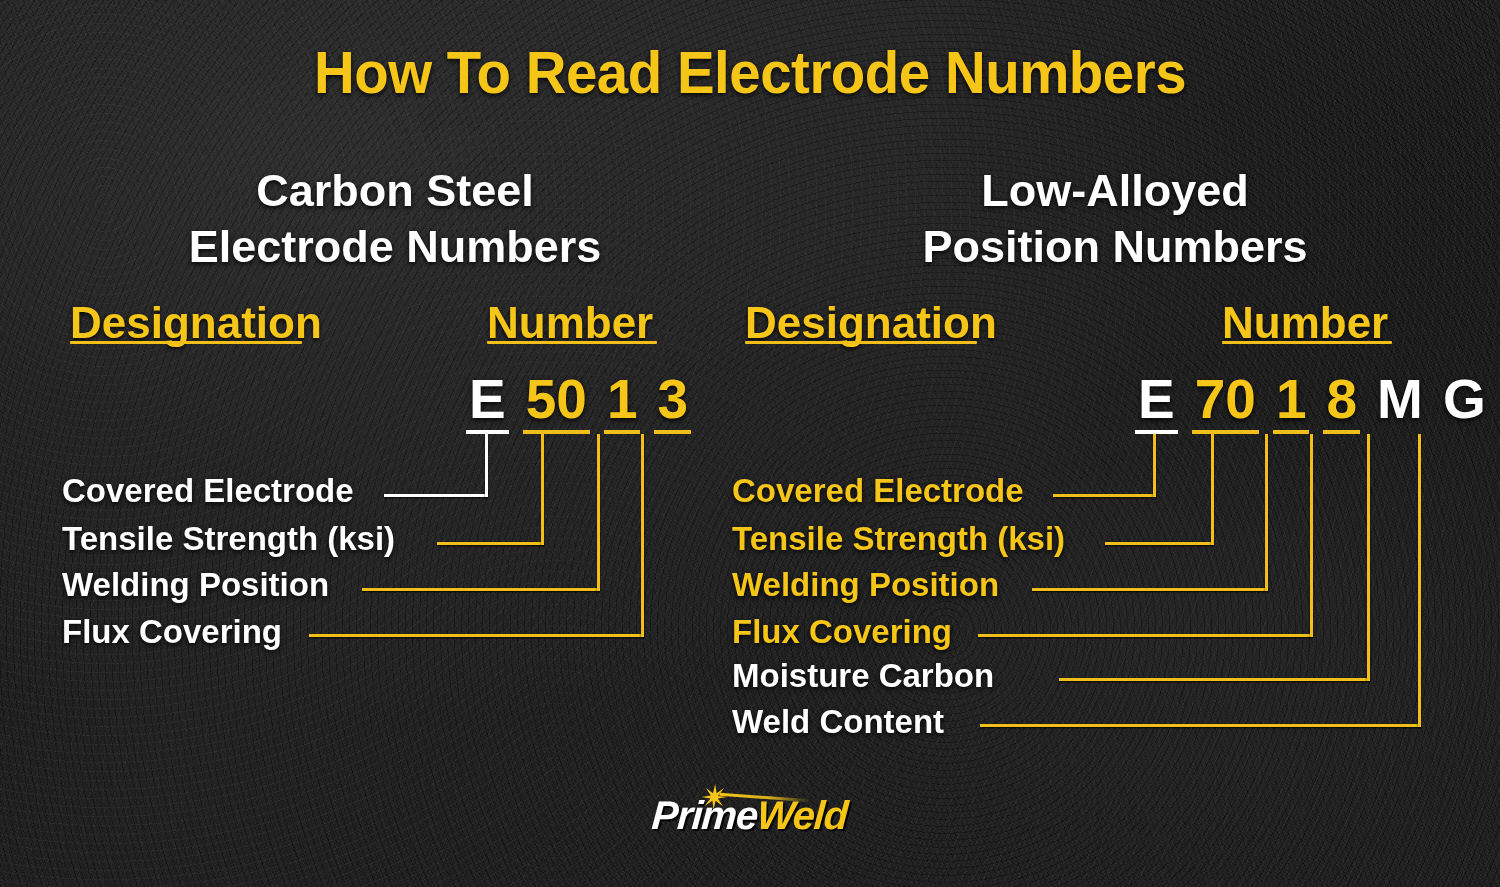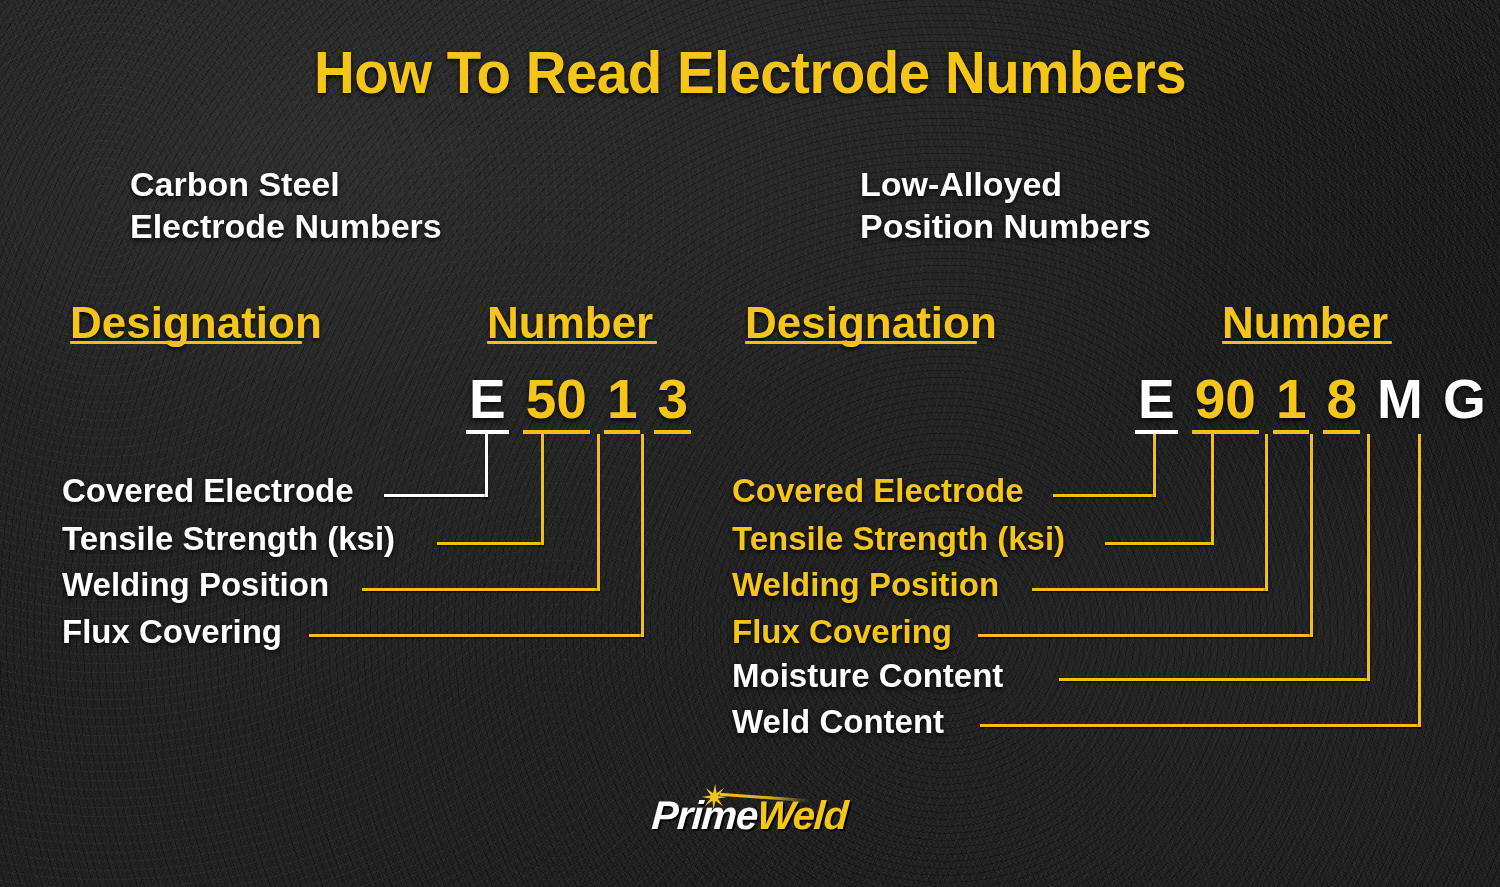--- a/index.html
+++ b/index.html
@@ -48,22 +48,23 @@
     font-size: 60px;
     font-weight: bold;
     letter-spacing: -0.5px;
     font-family: "Liberation Sans Narrow", "Liberation Sans", sans-serif;
     transform: scaleX(0.94);
     text-shadow: 0 2px 5px rgba(0,0,0,0.9);
   }
 
   .col-head {
     position: absolute;
+    text-align: center;
     color: #FFFFFF;
-    font-size: 34px;
+    font-size: 45px;
     font-weight: bold;
     line-height: 1.24;
     text-shadow: 0 2px 5px rgba(0,0,0,0.9);
     white-space: pre-line;
   }
   #head-left  { left: 130px;  top: 163px; width: 530px; }
   #head-right { left: 860px;  top: 163px; width: 510px; }
 
   .subhead {
     position: absolute;
@@ -199,39 +200,39 @@
     <div class="subrule" id="rule-num-r"></div>
 
     <div class="code-row" id="code-left">
         <span class="code-char c-white u-white">E</span>
         <span class="code-char c-yellow u-yellow">50</span>
         <span class="code-char c-yellow u-yellow">1</span>
         <span class="code-char c-yellow u-yellow">3</span>
       </div>
     <div class="code-row" id="code-right">
         <span class="code-char c-white u-white">E</span>
-        <span class="code-char c-yellow u-yellow">90</span>
+        <span class="code-char c-yellow u-yellow">70</span>
         <span class="code-char c-yellow u-yellow">1</span>
         <span class="code-char c-yellow u-yellow">8</span>
         <span class="code-char c-white u-none">M</span>
         <span class="code-char c-white u-none">G</span>
       </div>
 
     <div id="labels-left">
         <div class="label lbl-white" style="left: 62px; top: 472px;">Covered Electrode</div>
         <div class="label lbl-white" style="left: 62px; top: 520px;">Tensile Strength (ksi)</div>
         <div class="label lbl-white" style="left: 62px; top: 566px;">Welding Position</div>
         <div class="label lbl-white" style="left: 62px; top: 613px;">Flux Covering</div>
       </div>
     <div id="labels-right">
         <div class="label lbl-yellow" style="left: 732px; top: 472px;">Covered Electrode</div>
         <div class="label lbl-yellow" style="left: 732px; top: 520px;">Tensile Strength (ksi)</div>
         <div class="label lbl-yellow" style="left: 732px; top: 566px;">Welding Position</div>
         <div class="label lbl-yellow" style="left: 732px; top: 613px;">Flux Covering</div>
-        <div class="label lbl-white" style="left: 732px; top: 657px;">Moisture Content</div>
+        <div class="label lbl-white" style="left: 732px; top: 657px;">Moisture Carbon</div>
         <div class="label lbl-white" style="left: 732px; top: 703px;">Weld Content</div>
       </div>
     <div id="connectors-left">
         <div class="connector white" style="left: 0px; top: 0px; width: 1500px; height: 887px;">
           <div class="h" style="left: 384px; top: 494px; width: 104px;"></div>
           <div class="v" style="left: 485px; top: 434px; height: 63px;"></div>
         </div>
         <div class="connector" style="left: 0px; top: 0px; width: 1500px; height: 887px;">
           <div class="h" style="left: 437px; top: 542px; width: 107px;"></div>
           <div class="v" style="left: 541px; top: 434px; height: 111px;"></div>

